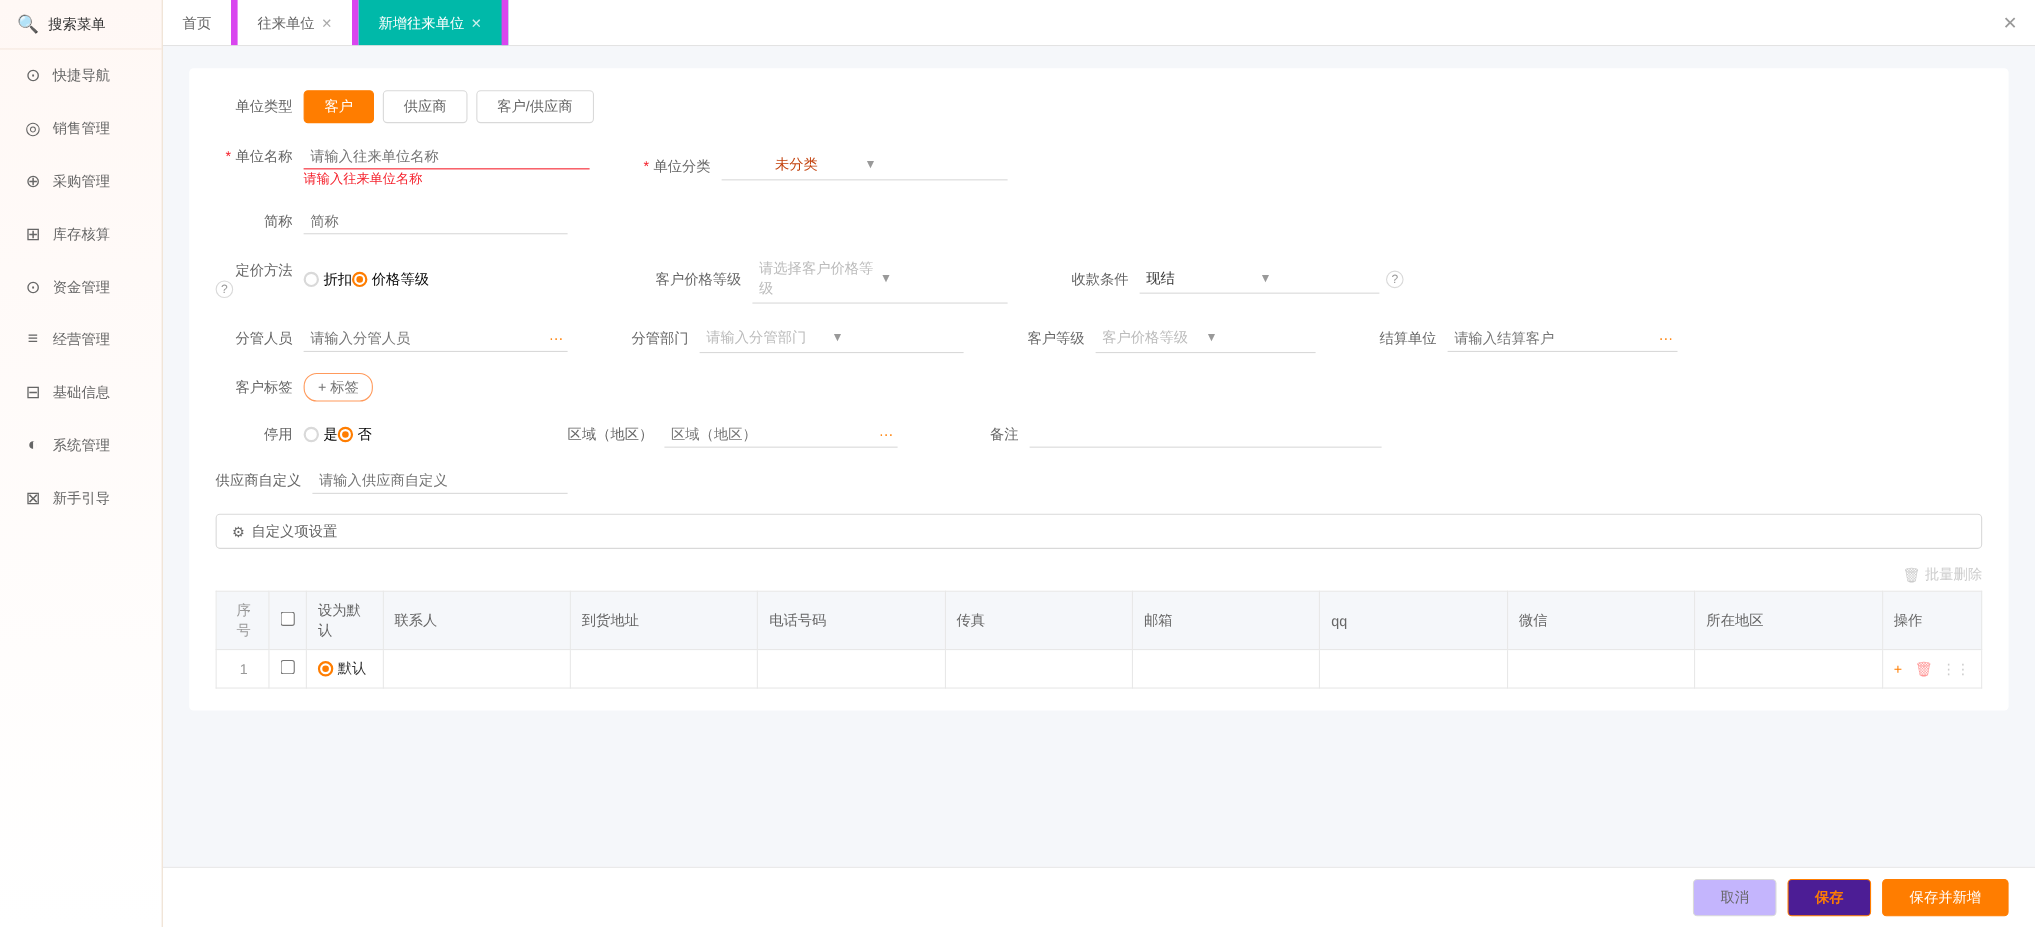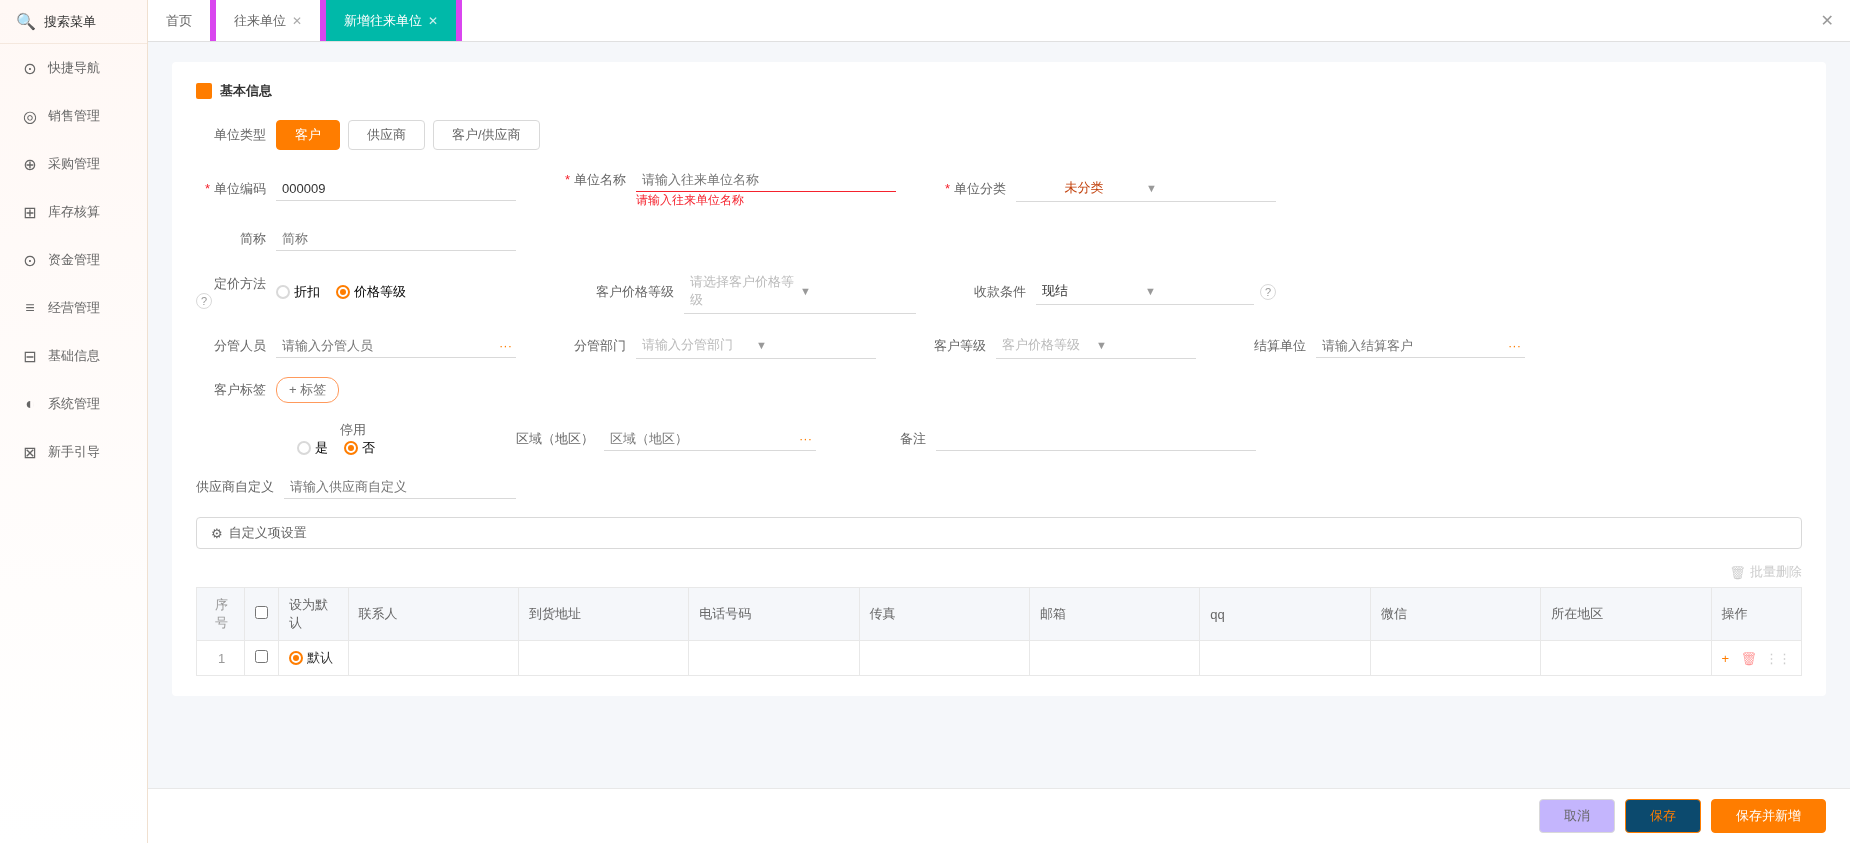--- a/index.html
+++ b/index.html
@@ -167,21 +167,21 @@
       color: #666;
       background: #fff;
     }
     .type-btn.active {
       background: #ff7d00;
       border-color: #ff7d00;
       color: #fff;
     }
 
     
-    .radio-group { display: flex; align-items: center; gap: 16px; }
+    .radio-group { display: flex; align-items: center; }
     .radio-item { display: flex; align-items: center; gap: 4px; cursor: pointer; }
     .radio-circle {
       width: 14px; height: 14px;
       border-radius: 50%;
       border: 2px solid #d9d9d9;
       display: flex; align-items: center; justify-content: center;
     }
     .radio-circle.checked { border-color: #ff7d00; }
     .radio-circle.checked::after {
       content: '';
@@ -266,23 +266,24 @@
       cursor: pointer;
       font-size: 13px;
       border: 1px solid transparent;
     }
     .btn-default {
       background: #c4b5fd;
       border-color: #d9d9d9;
       color: #666;
     }
     .btn-primary {
-      background: #0c4a6e;
+      background: #4c1d95;
       border-color: #ff7d00;
       color: #ff7d00;
+      font-weight: bold;
     }
     .btn-orange {
       background: #ff7d00;
       border-color: #ff7d00;
       color: #fff;
     }
 
     
     .batch-delete {
       display: flex; align-items: center; gap: 4px;
@@ -361,50 +362,40 @@
     <div class="tab active">
       <span>新增往来单位</span>
       <span class="close-btn">✕</span>
     </div>
     <div class="tab-close-all">✕</div>
   </div>
 
   <div class="content">
     <div class="section-card">
 
-      <div class="section-title">
-        <span class="section-title-icon"></span>
-        <span>基本信息</span>
-      </div>
 
       <div class="form-row">
         <div class="form-group">
           <span class="form-label">单位类型</span>
           <div class="type-btn-group">
             <div class="type-btn active">
               <span>客户</span>
             </div>
             <div class="type-btn">
               <span>供应商</span>
             </div>
             <div class="type-btn">
               <span>客户/供应商</span>
             </div>
           </div>
         </div>
       </div>
 
       <div class="form-row">
 
-        <div class="form-group" style="max-width: 320px; margin-right: 40px;">
-          <span class="form-label">
-            <span class="required-star">*</span><span>单位编码</span>
-          </span>
-          <input type="text" class="form-input" value="000009" style="">
-        </div>
 
         <div class="form-group" style="max-width: 340px; margin-right: 40px; flex-direction: column; align-items: flex-start;">
           <div style="display:flex; align-items:center; width:100%;">
             <span class="form-label">
               <span class="required-star">*</span><span>单位名称</span>
             </span>
             <input type="text" class="form-input error" placeholder="请输入往来单位名称" style="">
           </div>
           <div style="margin-left: 80px;">
             <span class="error-msg">请输入往来单位名称</span>
@@ -505,21 +496,21 @@
         <div class="form-group">
           <span class="form-label">客户标签</span>
           <div class="tag-btn">
             <span>+ 标签</span>
           </div>
         </div>
       </div>
 
       <div class="form-row">
 
-        <div class="form-group" style="max-width:280px; margin-right:40px;flex-direction:column;">
+        <div class="form-group" style="max-width:280px; margin-right:40px;">
           <span class="form-label">停用</span>
           <div class="radio-group">
             <div class="radio-item">
               <div class="radio-circle"></div>
               <span>是</span>
             </div>
             <div class="radio-item">
               <div class="radio-circle checked"></div>
               <span>否</span>
             </div>

